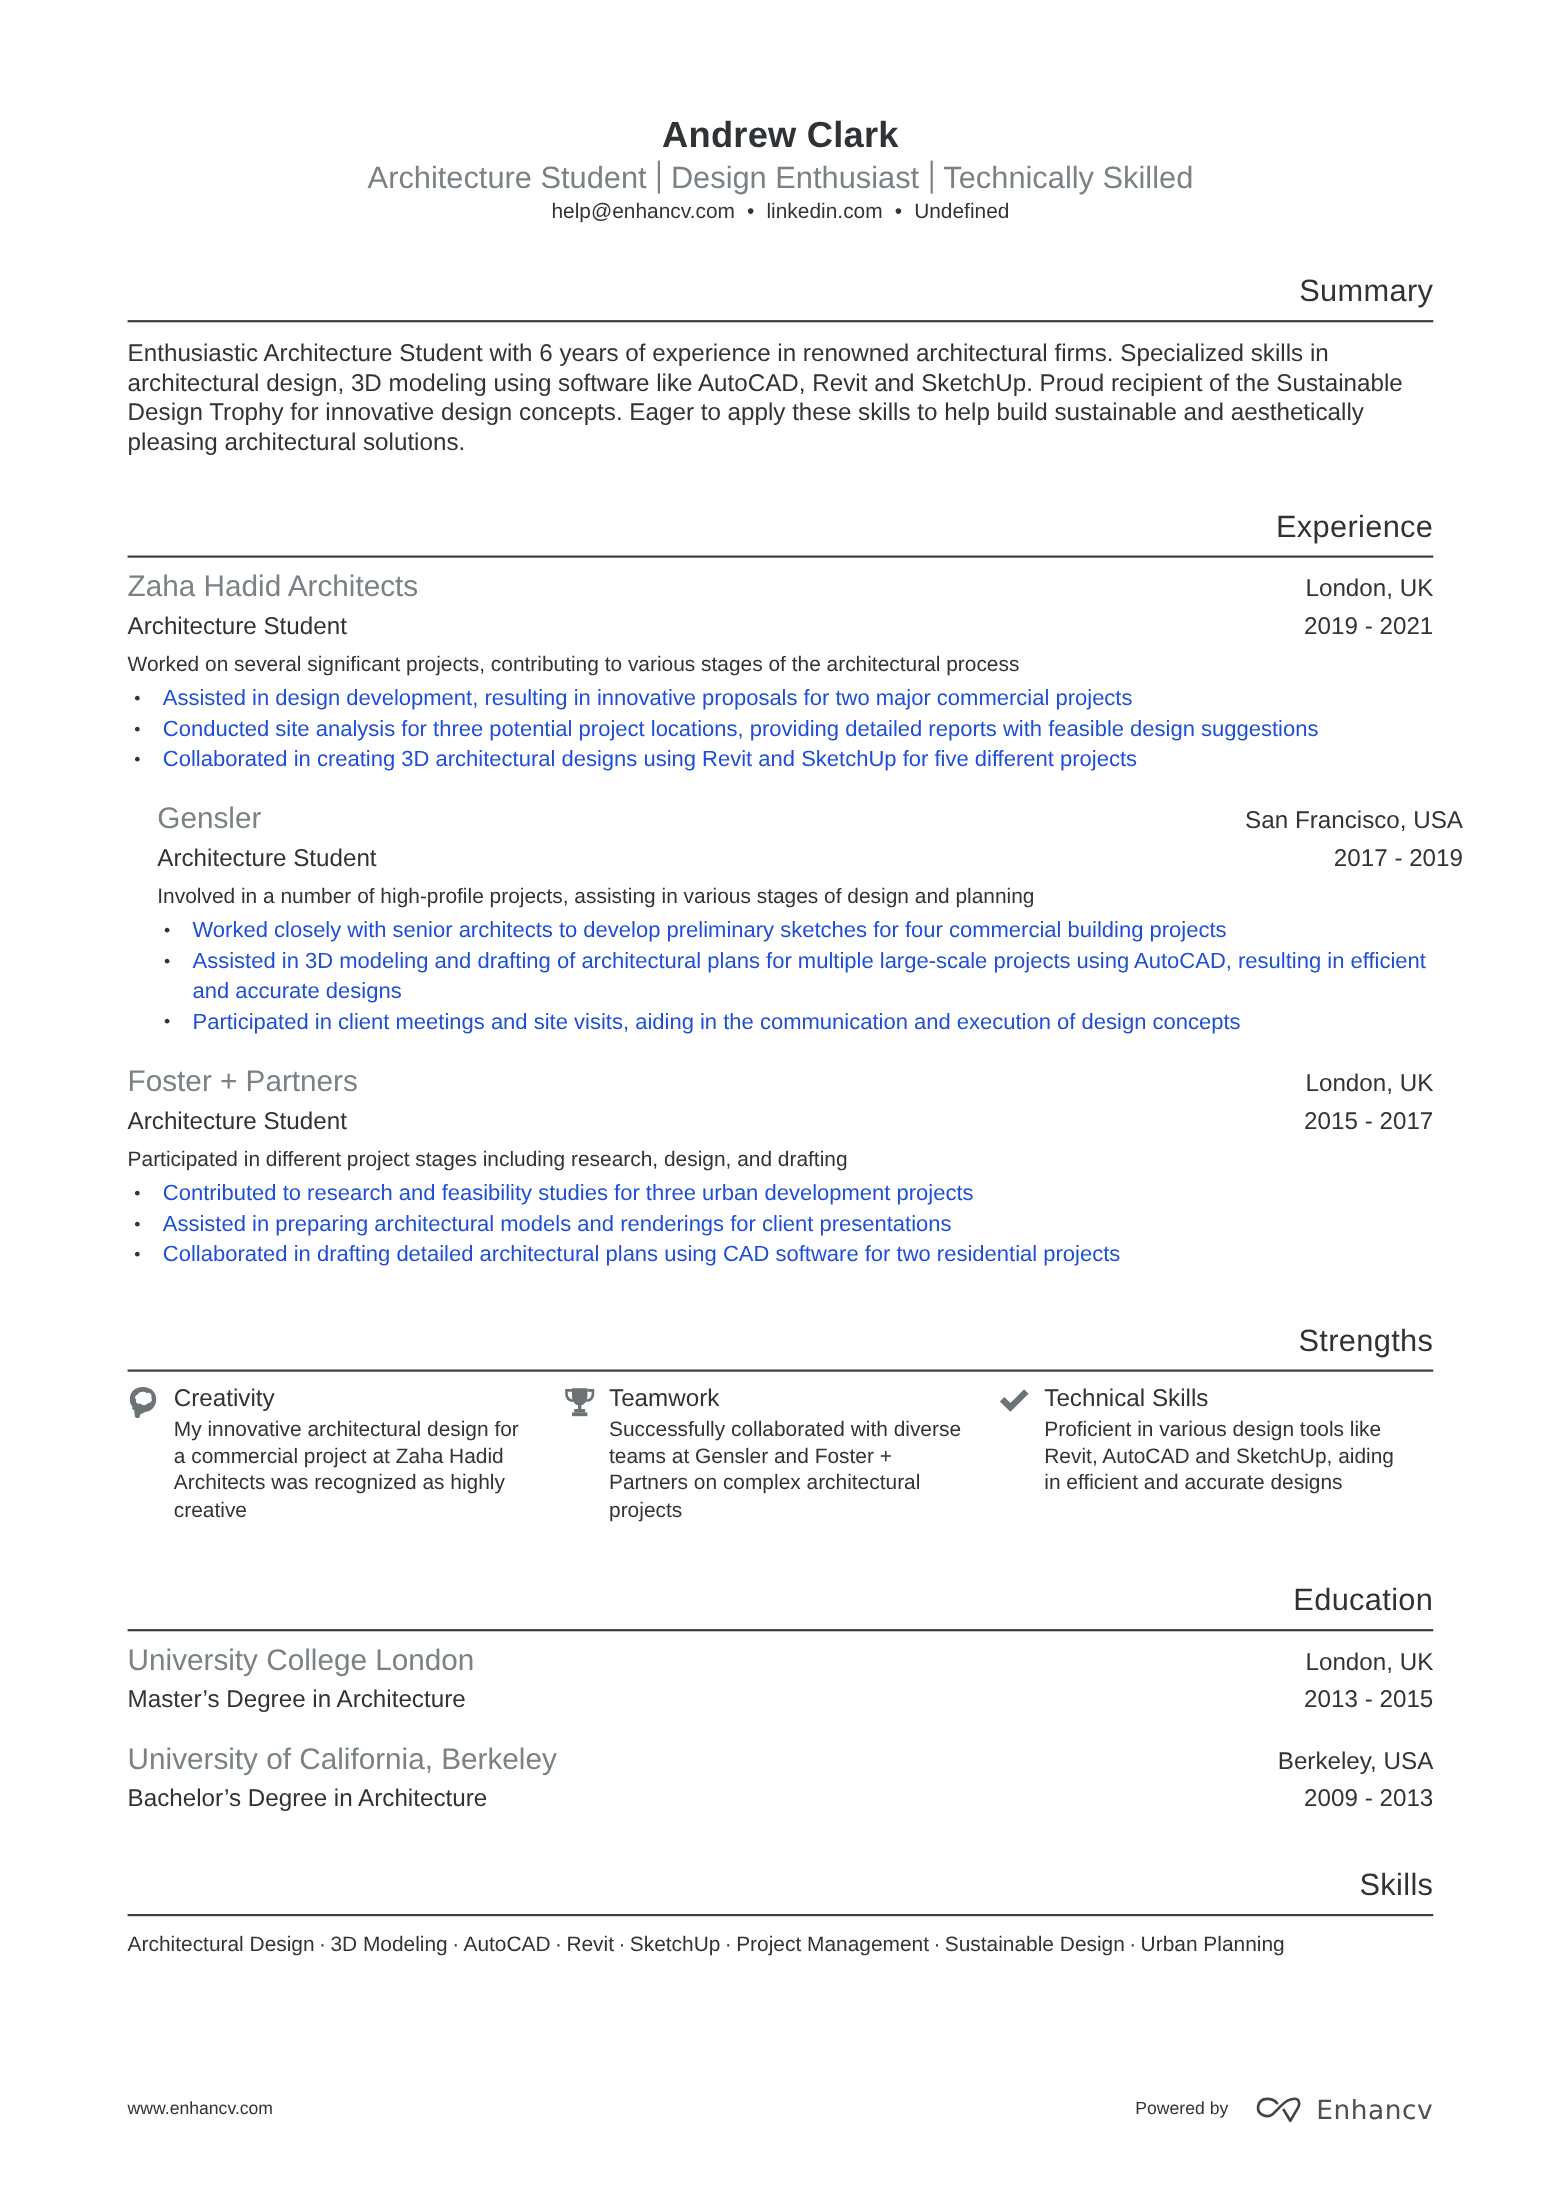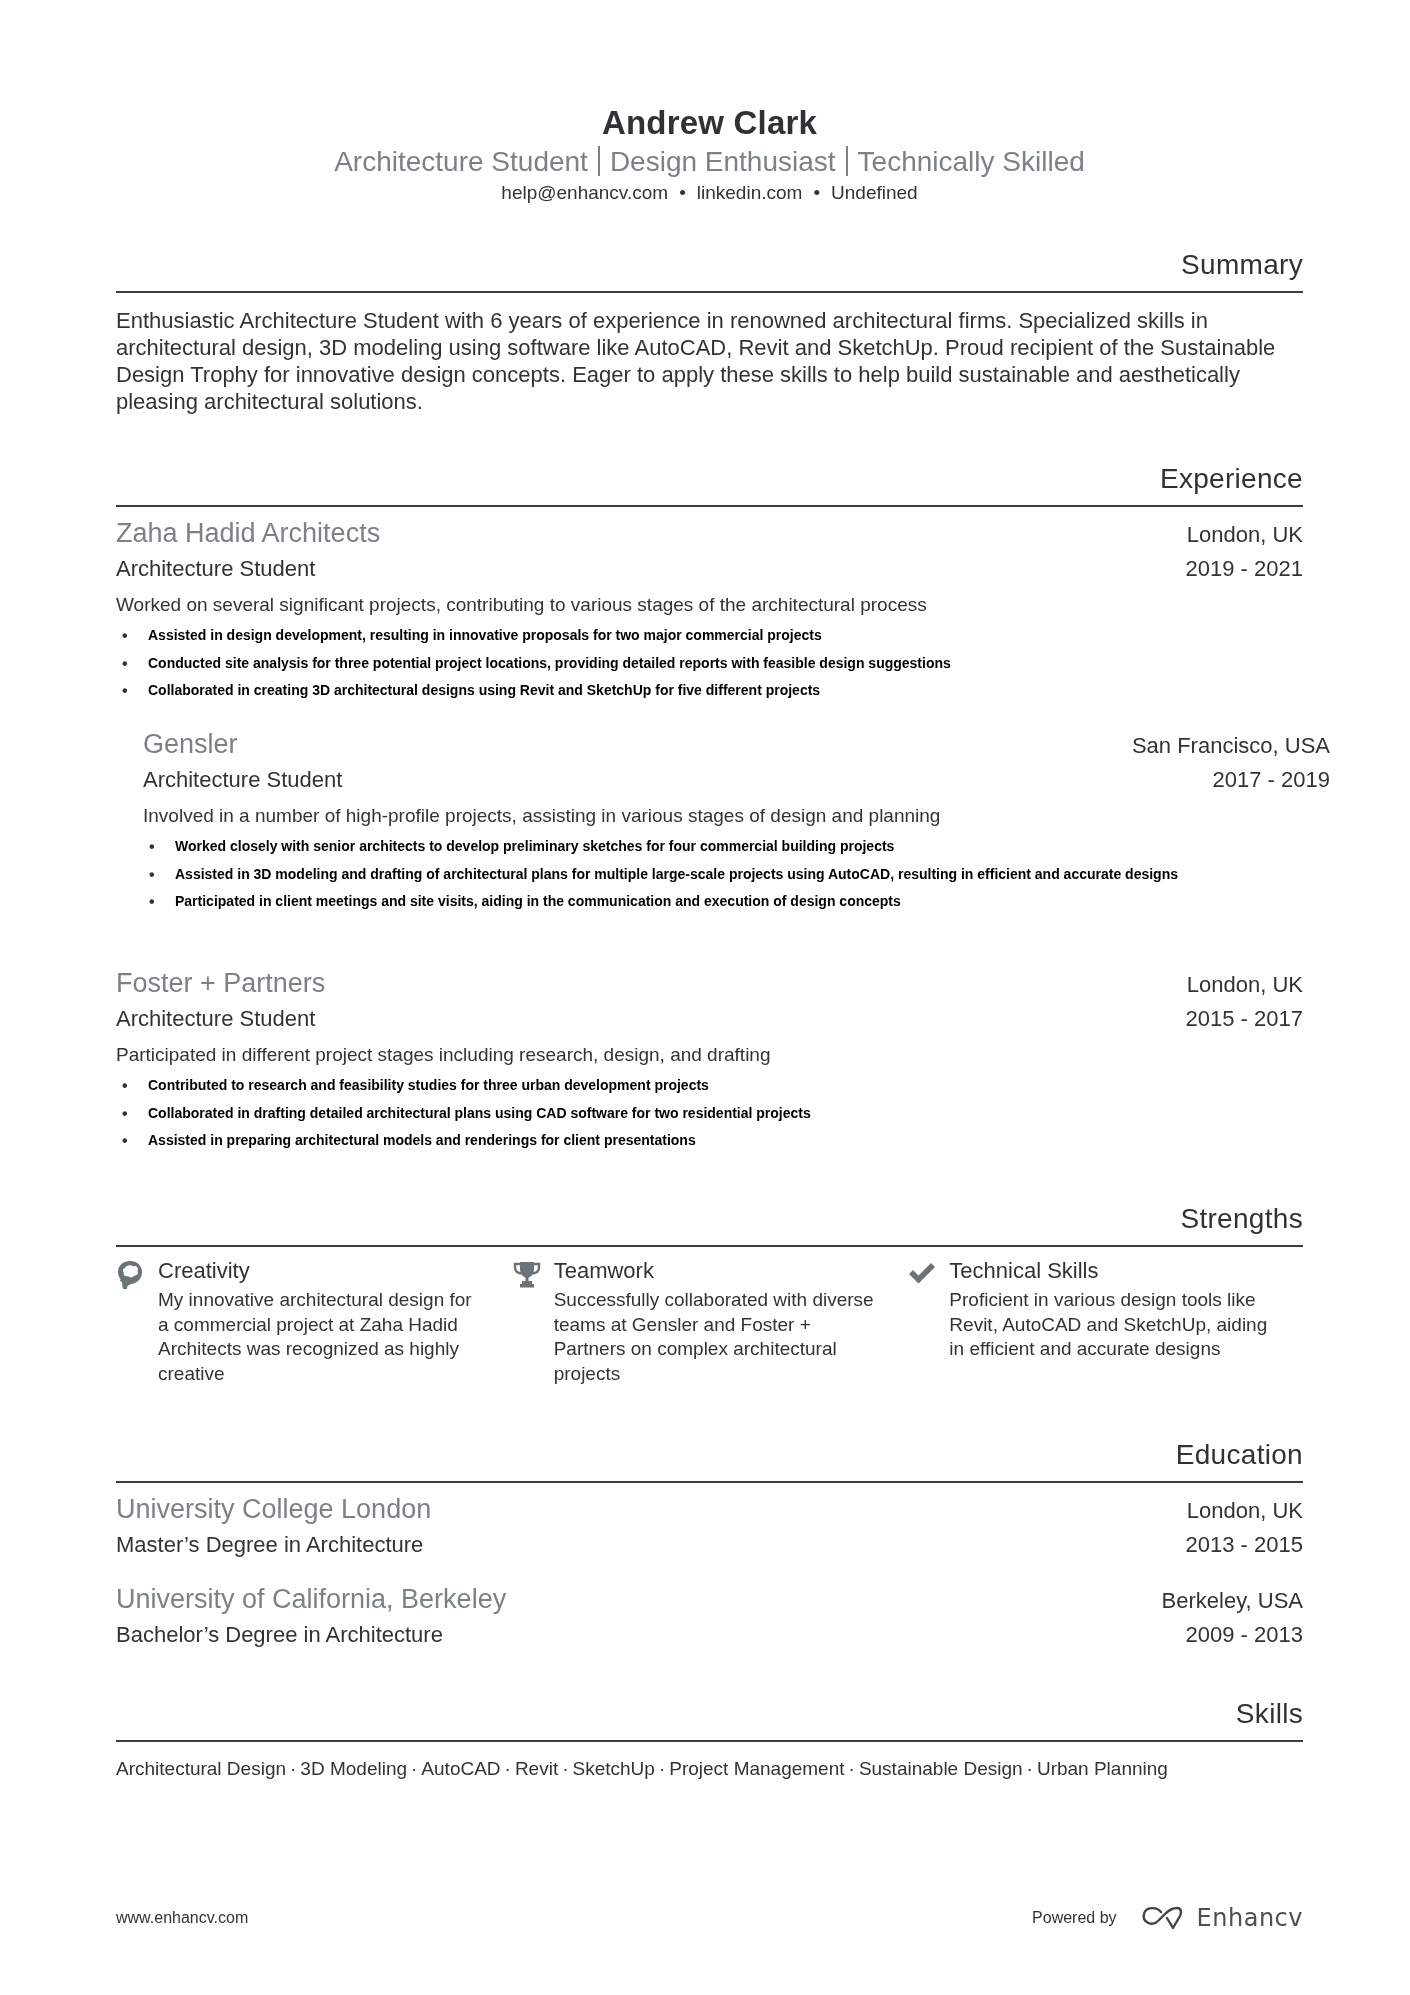--- a/index.html
+++ b/index.html
@@ -21,21 +21,21 @@
   .body-text { font-size: 22px; line-height: 27px; color: #333; }
 
   .entry { position: absolute; left: 0; width: 100%; }
   .row { display: flex; justify-content: space-between; align-items: baseline; }
   .company { font-size: 27px; color: #7a8285; line-height: 34px; }
   .location { font-size: 22px; color: #333; line-height: 34px; }
   .role { font-size: 22px; color: #2f3335; line-height: 34px; }
   .dates { font-size: 22px; color: #333; line-height: 34px; }
   .desc { font-size: 19px; color: #333; line-height: 27px; margin-top: 5px; }
   ul.bullets { list-style: none; margin-top: 4px; }
-  ul.bullets li { position: relative; padding-left: 32px; font-size: 14px; color: #000000; line-height: 27.5px; font-weight: bold; }
+  ul.bullets li { position: relative; padding-left: 32px; font-size: 20px; color: #1d4ed8; line-height: 27.5px; }
   ul.bullets li::before { content: "\2022"; position: absolute; left: 6px; top: 0; font-size: 16px; color: #333; }
 
   .strengths { position: absolute; left: 0; width: 100%; display: flex; }
   .strength { width: 413px; display: flex; }
   .strength .icon { width: 42px; flex: 0 0 42px; padding-top: 4px; }
   .strength .icon svg { display: block; }
   .strength .s-title { font-size: 22px; color: #2f3335; line-height: 30px; }
   .strength .s-desc { font-size: 19px; color: #333; line-height: 24.5px; margin-top: 2px; width: 320px; }
 
   .skills-line { font-size: 19px; color: #333; line-height: 27px; }
@@ -113,22 +113,22 @@
       <span class="company">Foster + Partners</span>
       <span class="location">London, UK</span>
     </div>
     <div class="row">
       <span class="role">Architecture Student</span>
       <span class="dates">2015 - 2017</span>
     </div>
     <div class="desc">Participated in different project stages including research, design, and drafting</div>
     <ul class="bullets">
       <li>Contributed to research and feasibility studies for three urban development projects</li>
+      <li>Assisted in preparing architectural models and renderings for client presentations</li>
       <li>Collaborated in drafting detailed architectural plans using CAD software for two residential projects</li>
-      <li>Assisted in preparing architectural models and renderings for client presentations</li>
     </ul>
   </div>
 
   <div class="section" style="top:1201px;">
     <div class="section-title">Strengths</div>
     <div class="rule"></div>
   </div>
 
   <div class="strengths" style="top:1256px;">
     <div class="strength">

